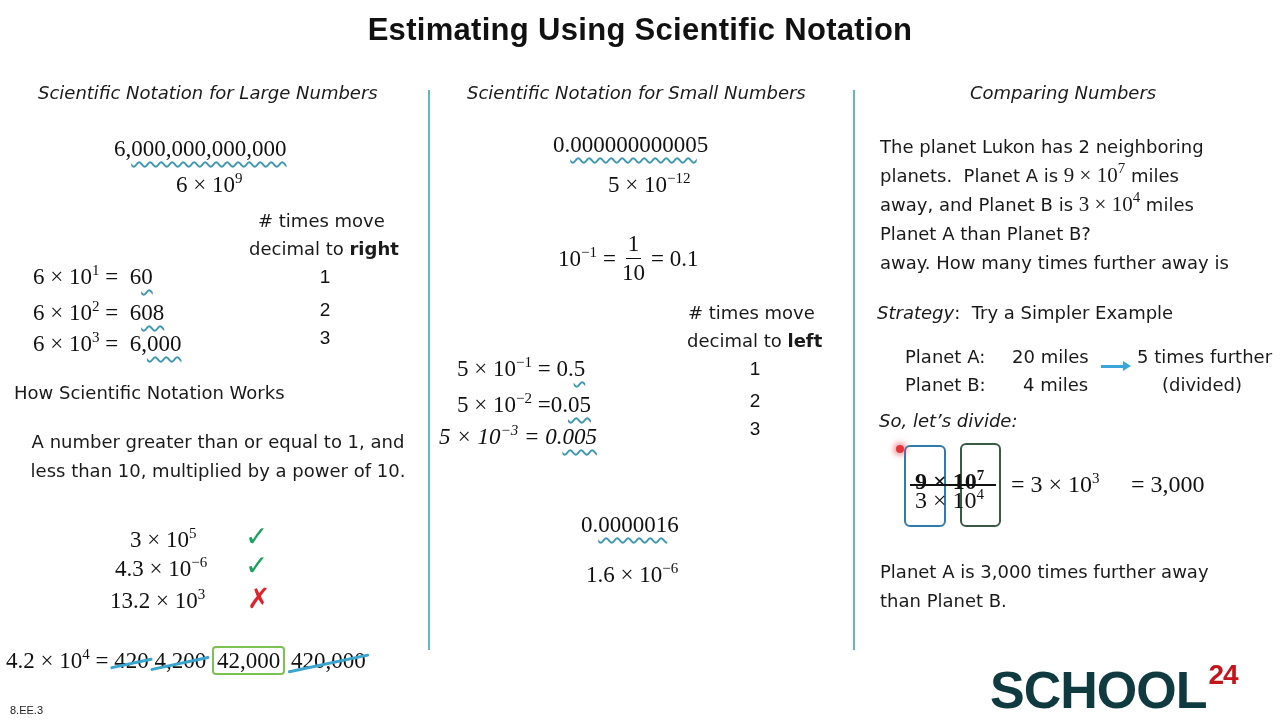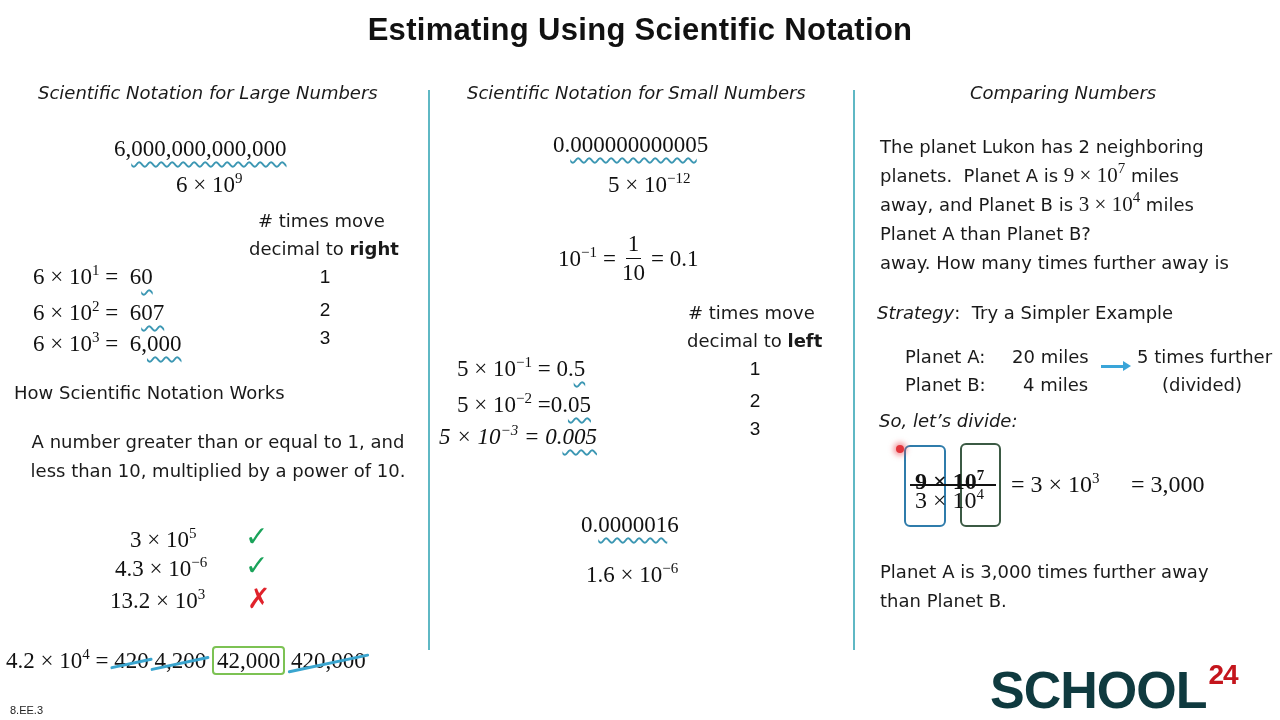--- a/index.html
+++ b/index.html
@@ -52,21 +52,21 @@
 <div class="abs txt" style="left:249px; top:238px;">
   <span>decimal to </span><b>right</b>
 </div>
 
 <div class="abs math" style="left:33px; top:264px;">
   <span>6 × 10</span><sup>1</sup><span style="white-space:pre"> =  </span><span>6</span><span class="wavy">0</span>
 </div>
 <div class="abs num" style="left:310px; top:266px;">1</div>
 
 <div class="abs math" style="left:33px; top:300px;">
-  <span>6 × 10</span><sup>2</sup><span style="white-space:pre"> =  </span><span>6</span><span class="wavy">07</span>
+  <span>6 × 10</span><sup>2</sup><span style="white-space:pre"> =  </span><span>6</span><span class="wavy">08</span>
 </div>
 <div class="abs num" style="left:310px; top:299px;">2</div>
 
 <div class="abs math" style="left:33px; top:331px;">
   <span>6 × 10</span><sup>3</sup><span style="white-space:pre"> =  </span><span>6,</span><span class="wavy">000</span>
 </div>
 <div class="abs num" style="left:310px; top:327px;">3</div>
 
 <div class="abs txt" style="left:14px; top:382px;">How Scientific Notation Works</div>
 <div class="abs txt-wrap" style="left:18px; top:427px; width:400px; text-align:center;">A number greater than or equal to 1, and less than 10, multiplied by a power of 10.</div>

